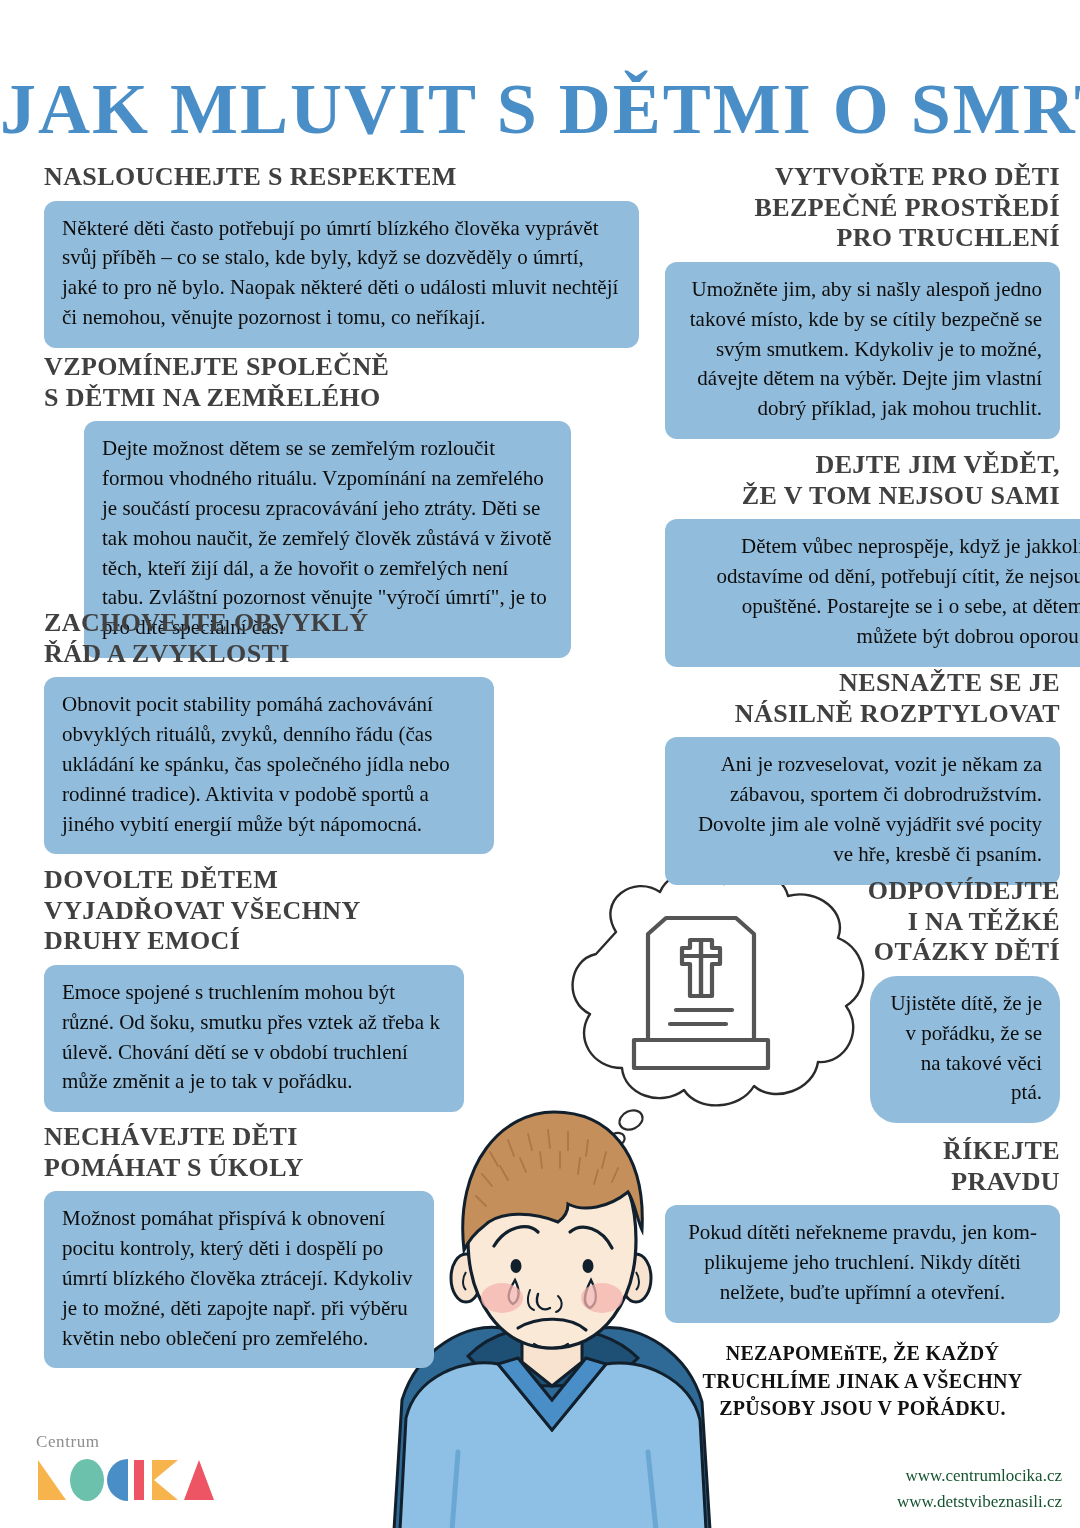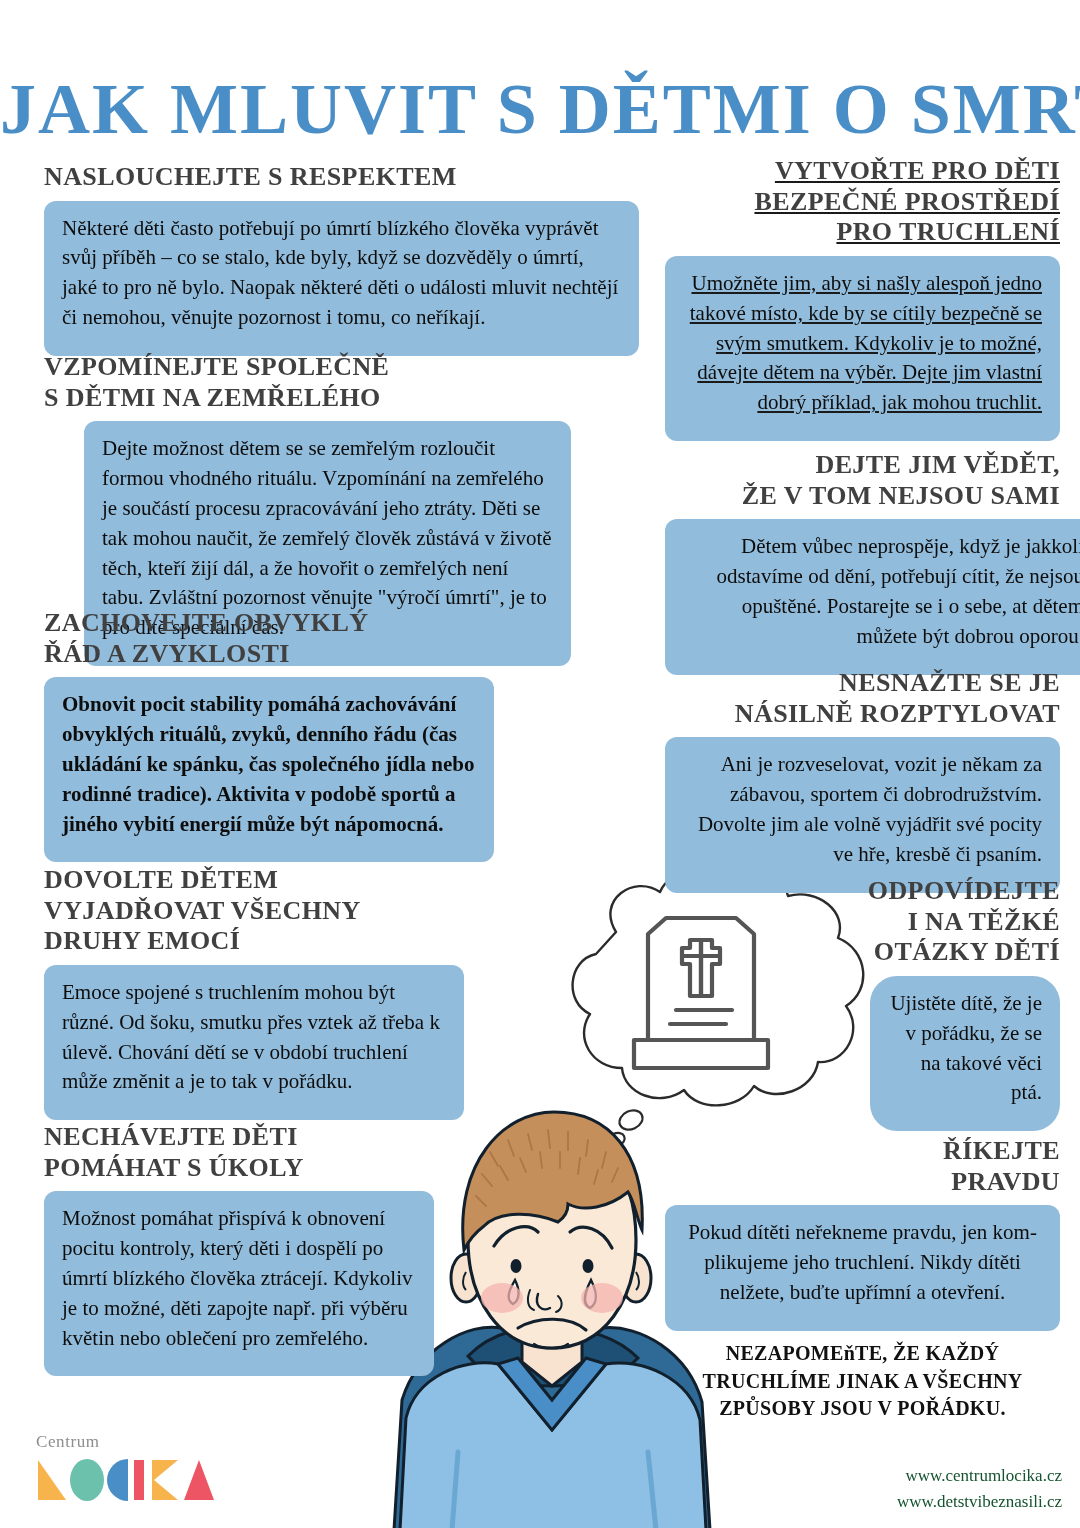--- a/index.html
+++ b/index.html
@@ -43,47 +43,47 @@
     line-height: 1.18;
     letter-spacing: 0.4px;
     color: #404040;
     margin: 0 0 8px 0;
   }
 
   
   .bluebox {
     background: #92bcdb;
     border-radius: 12px;
-    padding: 13px 18px 23px 18px;
+    padding: 13px 18px 15px 18px;
     font-family: "Liberation Serif", serif;
     font-size: 21px;
     line-height: 1.42;
     color: #0d0d0d;
     box-sizing: border-box;
   }
   .bluebox.left  { text-align: left; }
   .bluebox.right { text-align: right; }
 
   
   .block { position: absolute; }
 
   
   #b-l1 { left: 44px;  top: 162px; width: 618px; }
   #b-l1 .bluebox { width: 595px; }
   #b-l2 { left: 44px;  top: 352px; width: 618px; }
   #b-l2 .bluebox { width: 487px; margin-left: 40px; }
   #b-l3 { left: 44px;  top: 608px; width: 618px; }
-  #b-l3 .bluebox { width: 450px; font-weight: bold; }
+  #b-l3 .bluebox { width: 450px; }
   #b-l4 { left: 44px;  top: 865px; width: 618px; }
   #b-l4 .bluebox { width: 420px; }
   #b-l5 { left: 44px;  top: 1122px; width: 618px; }
   #b-l5 .bluebox { width: 390px; }
 
   
-  #b-r1 { left: 665px; top: 156px; width: 395px; text-decoration: underline; }
+  #b-r1 { left: 665px; top: 162px; width: 395px; }
   #b-r1 .bluebox { width: 395px; }
   #b-r2 { left: 665px; top: 450px; width: 395px; }
   #b-r2 .bluebox { width: 437px; }
   #b-r3 { left: 665px; top: 668px; width: 395px; }
   #b-r3 .bluebox { width: 395px; }
   #b-r4 { left: 760px; top: 876px; width: 300px; }
   #b-r4 .bluebox { width: 190px; margin-left: 110px; border-radius: 27px; }
   #b-r5 { left: 665px; top: 1136px; width: 395px; }
   #b-r5 .bluebox { width: 395px; text-align: center; }
 

